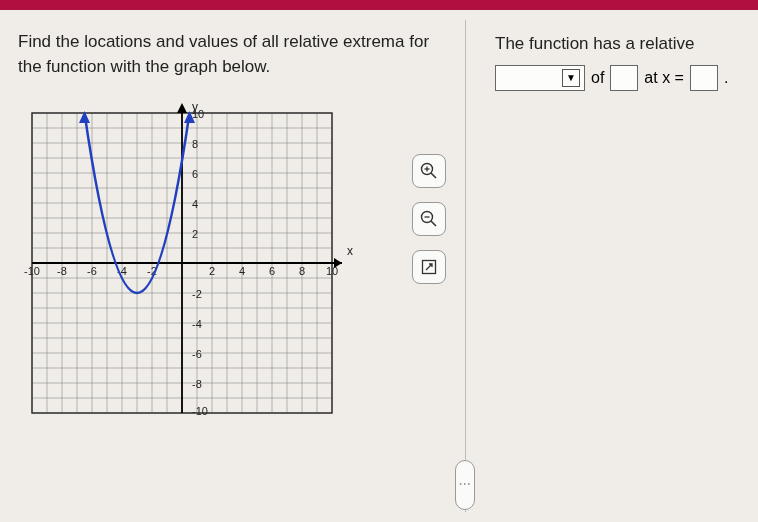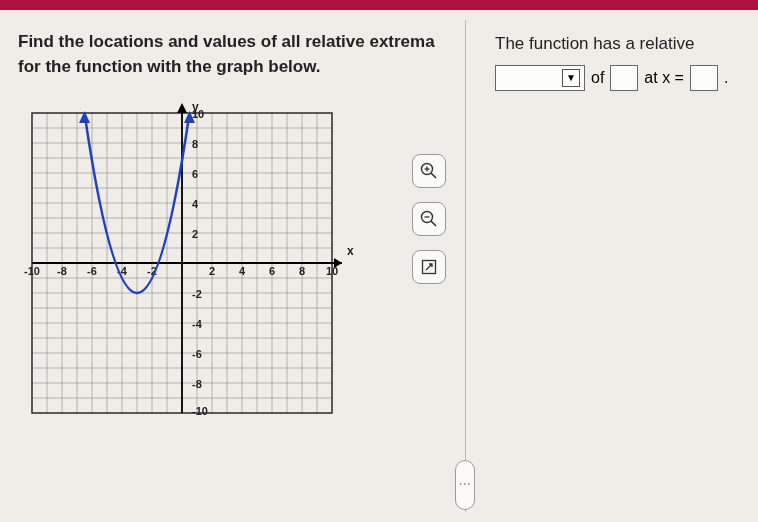--- a/index.html
+++ b/index.html
@@ -16,21 +16,20 @@
     }
     .content {
       display: flex;
       height: calc(100% - 10px);
       position: relative;
     }
     .left-panel {
       width: 465px;
       padding: 20px 14px 10px 18px;
       position: relative;
-      font-weight: bold;
     }
     .divider {
       position: absolute;
       left: 465px;
       top: 10px;
       bottom: 10px;
       width: 1px;
       background: #bbb;
     }
     .right-panel {

